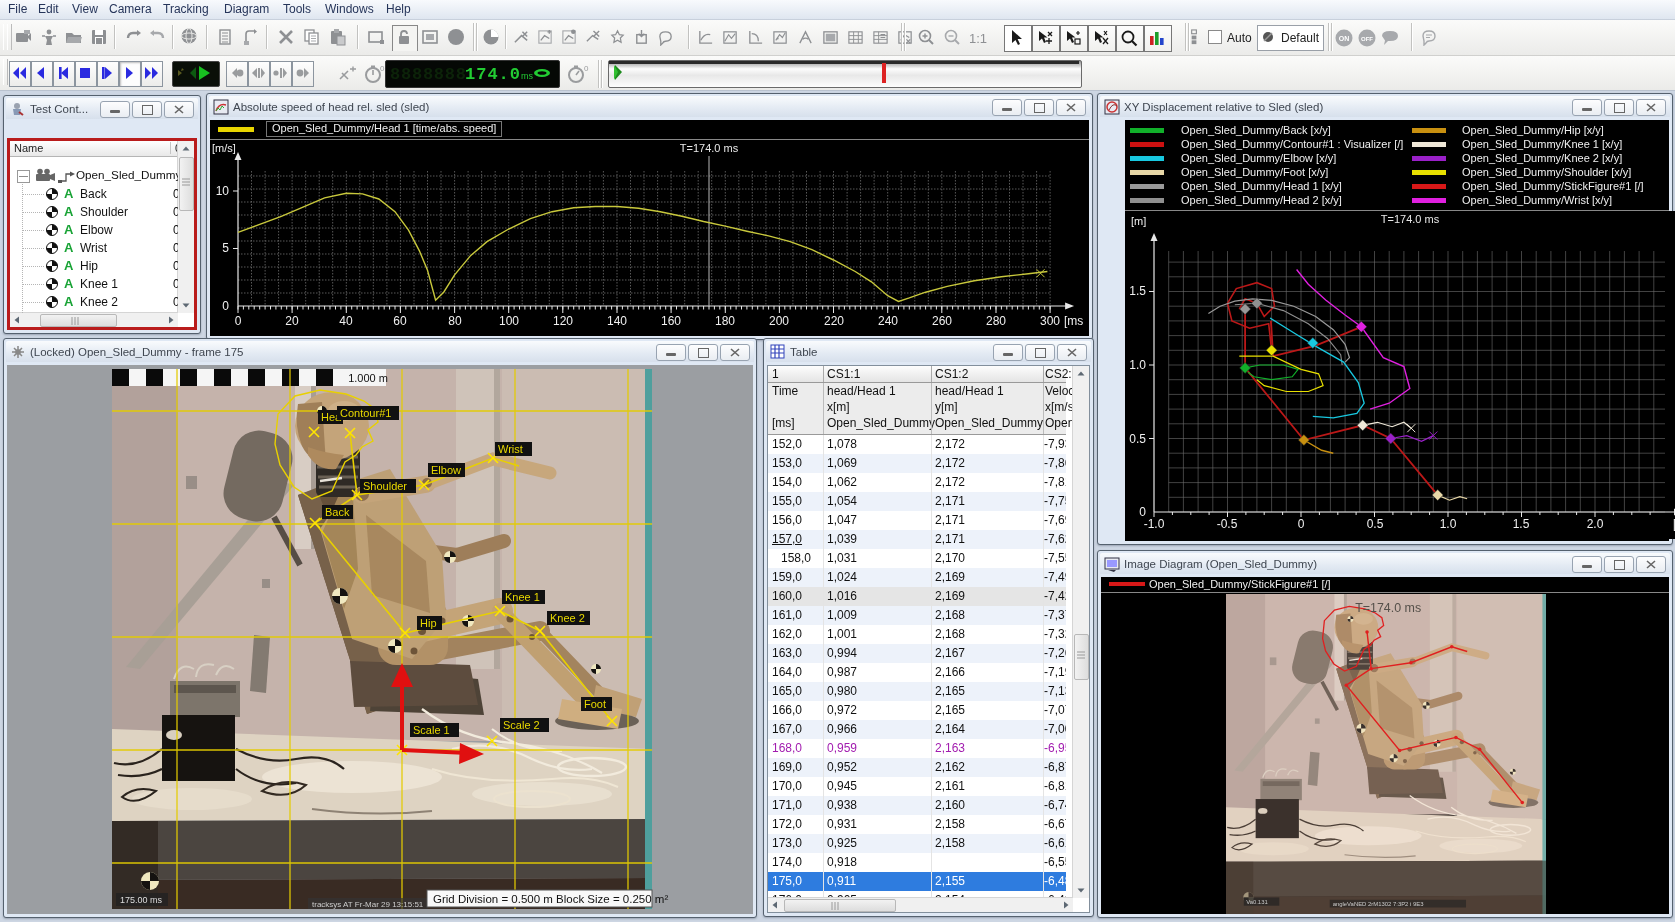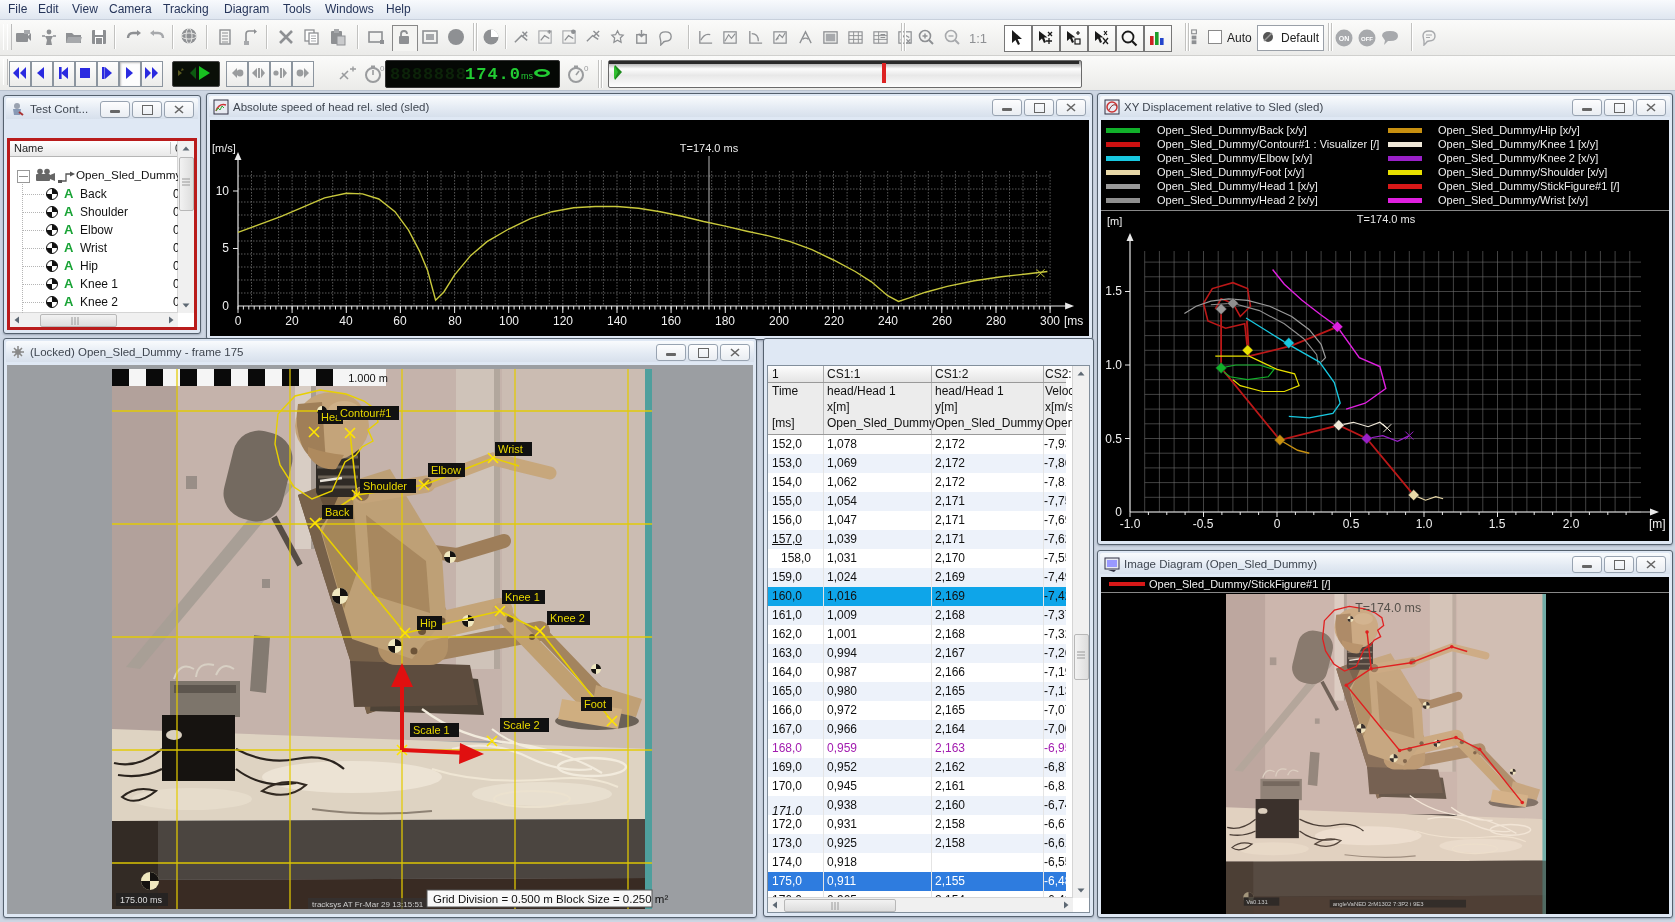--- a/index.html
+++ b/index.html
@@ -522,20 +522,24 @@
       <div class="wbtn" style="right:36px;">
         <div style="margin:3px auto 0;width:9px;height:8px;border:1.5px solid #666;"></div>
       </div>
       <div class="wbtn" style="right:4px;">
         <svg style="display:block;margin:3px auto 0" width="10" height="9" viewBox="0 0 10 9">
           <path d="M1 1 L9 8 M9 1 L1 8" stroke="#666" stroke-width="1.6"></path>
         </svg>
       </div>
     </div>
 <div class="cnt" style="top:26px;background:#000;">
+<div style="position:absolute;left:0;top:0;right:0;height:19px;border-bottom:1px solid #888;">
+        <div style="position:absolute;left:8px;top:7px;width:36px;height:5px;background:#e8d500;"></div>
+        <div style="position:absolute;left:56px;top:1px;height:14px;border:1px solid #777;padding:0 5px;font-size:11px;color:#f0f0f0;">Open_Sled_Dummy/Head 1 [time/abs. speed]</div>
+      </div>
 <svg width="873" height="192" viewBox="0 0 873 192" style="position:absolute;top:20px;background:#000">
         <path d="M41.5 31 V166.0 M55.1 31 V166.0 M68.6 31 V166.0 M82.1 31 V166.0 M95.7 31 V166.0 M109.2 31 V166.0 M122.7 31 V166.0 M136.3 31 V166.0 M149.8 31 V166.0 M163.3 31 V166.0 M176.9 31 V166.0 M190.4 31 V166.0 M204.0 31 V166.0 M217.5 31 V166.0 M231.0 31 V166.0 M244.6 31 V166.0 M258.1 31 V166.0 M271.6 31 V166.0 M285.2 31 V166.0 M298.7 31 V166.0 M312.2 31 V166.0 M325.8 31 V166.0 M339.3 31 V166.0 M352.8 31 V166.0 M366.4 31 V166.0 M379.9 31 V166.0 M393.4 31 V166.0 M407.0 31 V166.0 M420.5 31 V166.0 M434.0 31 V166.0 M447.6 31 V166.0 M461.1 31 V166.0 M474.7 31 V166.0 M488.2 31 V166.0 M501.7 31 V166.0 M515.3 31 V166.0 M528.8 31 V166.0 M542.3 31 V166.0 M555.9 31 V166.0 M569.4 31 V166.0 M582.9 31 V166.0 M596.5 31 V166.0 M610.0 31 V166.0 M623.5 31 V166.0 M637.1 31 V166.0 M650.6 31 V166.0 M664.1 31 V166.0 M677.7 31 V166.0 M691.2 31 V166.0 M704.8 31 V166.0 M718.3 31 V166.0 M731.8 31 V166.0 M745.4 31 V166.0 M758.9 31 V166.0 M772.4 31 V166.0 M786.0 31 V166.0 M799.5 31 V166.0 M813.0 31 V166.0 M826.6 31 V166.0 M840.1 31 V166.0 M28.0 153.0 H840.1 M28.0 140.0 H840.1 M28.0 127.0 H840.1 M28.0 114.0 H840.1 M28.0 101.0 H840.1 M28.0 88.0 H840.1 M28.0 75.0 H840.1 M28.0 62.0 H840.1 M28.0 49.0 H840.1 M28.0 36.0 H840.1" stroke="#6e6e6e" stroke-width="0.8" stroke-dasharray="1.5,1.5" fill="none"></path>
         <path d="M28.0 18 V166.0 M28.0 166.0 H858.0999999999999" stroke="#e8e8e8" stroke-width="1.2" fill="none"></path>
         <polygon points="28.0,12 24.5,20 31.5,20" fill="#e8e8e8"></polygon>
         <polygon points="864.0999999999999,166.0 855.0999999999999,162.5 855.0999999999999,169.5" fill="#e8e8e8"></polygon>
         <path d="M28.0 166.0 v3.5 M33.4 166.0 v3.5 M38.8 166.0 v3.5 M44.2 166.0 v3.5 M49.7 166.0 v3.5 M55.1 166.0 v3.5 M60.5 166.0 v3.5 M65.9 166.0 v3.5 M71.3 166.0 v3.5 M76.7 166.0 v3.5 M82.1 166.0 v3.5 M87.6 166.0 v3.5 M93.0 166.0 v3.5 M98.4 166.0 v3.5 M103.8 166.0 v3.5 M109.2 166.0 v3.5 M114.6 166.0 v3.5 M120.0 166.0 v3.5 M125.5 166.0 v3.5 M130.9 166.0 v3.5 M136.3 166.0 v3.5 M141.7 166.0 v3.5 M147.1 166.0 v3.5 M152.5 166.0 v3.5 M157.9 166.0 v3.5 M163.3 166.0 v3.5 M168.8 166.0 v3.5 M174.2 166.0 v3.5 M179.6 166.0 v3.5 M185.0 166.0 v3.5 M190.4 166.0 v3.5 M195.8 166.0 v3.5 M201.2 166.0 v3.5 M206.7 166.0 v3.5 M212.1 166.0 v3.5 M217.5 166.0 v3.5 M222.9 166.0 v3.5 M228.3 166.0 v3.5 M233.7 166.0 v3.5 M239.1 166.0 v3.5 M244.6 166.0 v3.5 M250.0 166.0 v3.5 M255.4 166.0 v3.5 M260.8 166.0 v3.5 M266.2 166.0 v3.5 M271.6 166.0 v3.5 M277.0 166.0 v3.5 M282.5 166.0 v3.5 M287.9 166.0 v3.5 M293.3 166.0 v3.5 M298.7 166.0 v3.5 M304.1 166.0 v3.5 M309.5 166.0 v3.5 M314.9 166.0 v3.5 M320.4 166.0 v3.5 M325.8 166.0 v3.5 M331.2 166.0 v3.5 M336.6 166.0 v3.5 M342.0 166.0 v3.5 M347.4 166.0 v3.5 M352.8 166.0 v3.5 M358.3 166.0 v3.5 M363.7 166.0 v3.5 M369.1 166.0 v3.5 M374.5 166.0 v3.5 M379.9 166.0 v3.5 M385.3 166.0 v3.5 M390.7 166.0 v3.5 M396.2 166.0 v3.5 M401.6 166.0 v3.5 M407.0 166.0 v3.5 M412.4 166.0 v3.5 M417.8 166.0 v3.5 M423.2 166.0 v3.5 M428.6 166.0 v3.5 M434.0 166.0 v3.5 M439.5 166.0 v3.5 M444.9 166.0 v3.5 M450.3 166.0 v3.5 M455.7 166.0 v3.5 M461.1 166.0 v3.5 M466.5 166.0 v3.5 M471.9 166.0 v3.5 M477.4 166.0 v3.5 M482.8 166.0 v3.5 M488.2 166.0 v3.5 M493.6 166.0 v3.5 M499.0 166.0 v3.5 M504.4 166.0 v3.5 M509.8 166.0 v3.5 M515.3 166.0 v3.5 M520.7 166.0 v3.5 M526.1 166.0 v3.5 M531.5 166.0 v3.5 M536.9 166.0 v3.5 M542.3 166.0 v3.5 M547.7 166.0 v3.5 M553.2 166.0 v3.5 M558.6 166.0 v3.5 M564.0 166.0 v3.5 M569.4 166.0 v3.5 M574.8 166.0 v3.5 M580.2 166.0 v3.5 M585.6 166.0 v3.5 M591.1 166.0 v3.5 M596.5 166.0 v3.5 M601.9 166.0 v3.5 M607.3 166.0 v3.5 M612.7 166.0 v3.5 M618.1 166.0 v3.5 M623.5 166.0 v3.5 M629.0 166.0 v3.5 M634.4 166.0 v3.5 M639.8 166.0 v3.5 M645.2 166.0 v3.5 M650.6 166.0 v3.5 M656.0 166.0 v3.5 M661.4 166.0 v3.5 M666.9 166.0 v3.5 M672.3 166.0 v3.5 M677.7 166.0 v3.5 M683.1 166.0 v3.5 M688.5 166.0 v3.5 M693.9 166.0 v3.5 M699.3 166.0 v3.5 M704.8 166.0 v3.5 M710.2 166.0 v3.5 M715.6 166.0 v3.5 M721.0 166.0 v3.5 M726.4 166.0 v3.5 M731.8 166.0 v3.5 M737.2 166.0 v3.5 M742.6 166.0 v3.5 M748.1 166.0 v3.5 M753.5 166.0 v3.5 M758.9 166.0 v3.5 M764.3 166.0 v3.5 M769.7 166.0 v3.5 M775.1 166.0 v3.5 M780.5 166.0 v3.5 M786.0 166.0 v3.5 M791.4 166.0 v3.5 M796.8 166.0 v3.5 M802.2 166.0 v3.5 M807.6 166.0 v3.5 M813.0 166.0 v3.5 M818.4 166.0 v3.5 M823.9 166.0 v3.5 M829.3 166.0 v3.5 M834.7 166.0 v3.5 M840.1 166.0 v3.5 M28.0 166.0 v7 M82.1 166.0 v7 M136.3 166.0 v7 M190.4 166.0 v7 M244.6 166.0 v7 M298.7 166.0 v7 M352.8 166.0 v7 M407.0 166.0 v7 M461.1 166.0 v7 M515.3 166.0 v7 M569.4 166.0 v7 M623.5 166.0 v7 M677.7 166.0 v7 M731.8 166.0 v7 M786.0 166.0 v7 M840.1 166.0 v7 M28.0 108.5 h-5 M28.0 51.0 h-5" stroke="#e8e8e8" stroke-width="1" fill="none"></path>
         <text x="28" y="185" fill="#f0f0f0" font-size="12" text-anchor="middle">0</text>
         <text x="82" y="185" fill="#f0f0f0" font-size="12" text-anchor="middle">20</text>
         <text x="136" y="185" fill="#f0f0f0" font-size="12" text-anchor="middle">40</text>
         <text x="190" y="185" fill="#f0f0f0" font-size="12" text-anchor="middle">60</text>
@@ -576,21 +580,21 @@
       </div>
       <div class="wbtn" style="right:36px;">
         <div style="margin:3px auto 0;width:9px;height:8px;border:1.5px solid #666;"></div>
       </div>
       <div class="wbtn" style="right:4px;">
         <svg style="display:block;margin:3px auto 0" width="10" height="9" viewBox="0 0 10 9">
           <path d="M1 1 L9 8 M9 1 L1 8" stroke="#666" stroke-width="1.6"></path>
         </svg>
       </div>
     </div>
-<div class="cnt" style="top:26px;background:#000;">
+<div class="cnt" style="top:26px;background:#000;margin-left:24px;">
 <div style="position:absolute;left:0;top:0;right:0;height:90px;border-bottom:1px solid #888;font-size:11px;color:#f0f0f0;">
 <div style="position:absolute;left:5px;top:8px;width:34px;height:5px;background:#11b02a;"></div>
         <div style="position:absolute;left:56px;top:4px;">Open_Sled_Dummy/Back [x/y]</div>
 <div style="position:absolute;left:5px;top:22px;width:34px;height:5px;background:#cc1111;"></div>
         <div style="position:absolute;left:56px;top:18px;">Open_Sled_Dummy/Contour#1 : Visualizer [/]</div>
 <div style="position:absolute;left:5px;top:36px;width:34px;height:5px;background:#18c8e0;"></div>
         <div style="position:absolute;left:56px;top:32px;">Open_Sled_Dummy/Elbow [x/y]</div>
 <div style="position:absolute;left:5px;top:50px;width:34px;height:5px;background:#e8d8a8;"></div>
         <div style="position:absolute;left:56px;top:46px;">Open_Sled_Dummy/Foot [x/y]</div>
 <div style="position:absolute;left:5px;top:64px;width:34px;height:5px;background:#9a9a9a;"></div>
@@ -653,20 +657,38 @@
         <polygon points="120.1,92.6 125.6,98.1 120.1,103.6 114.6,98.1" fill="#9a9a9a" stroke="#222" stroke-width="0.5"></polygon>
         <polygon points="131.9,86.8 137.4,92.3 131.9,97.8 126.4,92.3" fill="#8f8f8f" stroke="#222" stroke-width="0.5"></polygon>
         <polygon points="178.9,223.5 184.4,229.0 178.9,234.5 173.4,229.0" fill="#c89010" stroke="#222" stroke-width="0.5"></polygon>
         <polygon points="237.7,208.8 243.2,214.3 237.7,219.8 232.2,214.3" fill="#efe8d8" stroke="#222" stroke-width="0.5"></polygon>
         <polygon points="265.7,222.0 271.2,227.5 265.7,233.0 260.2,227.5" fill="#9a20c8" stroke="#222" stroke-width="0.5"></polygon>
         <polygon points="312.7,278.6 318.2,284.1 312.7,289.6 307.2,284.1" fill="#e8d8a8" stroke="#222" stroke-width="0.5"></polygon>
       </svg>
 </div>
 </div>
 <div class="win" style="left:763px;top:338px;width:329px;height:577px;">
+<div class="tbar">
+      <svg style="position:absolute;left:4px;top:3px" width="16" height="16" viewBox="0 0 16 16">
+        <rect x="1" y="1" width="13" height="13" fill="#fff" stroke="#3344bb"></rect>
+        <path d="M1 5 h13 M1 9 h13 M5 1 v13 M9 1 v13" stroke="#3344bb" stroke-width="1.2"></path>
+      </svg>
+      <span class="ti">Table</span>
+      <div class="wbtn" style="right:68px;">
+        <div style="margin:8px auto 0;width:10px;height:3px;background:#666;border-radius:1px;"></div>
+      </div>
+      <div class="wbtn" style="right:36px;">
+        <div style="margin:3px auto 0;width:9px;height:8px;border:1.5px solid #666;"></div>
+      </div>
+      <div class="wbtn" style="right:4px;">
+        <svg style="display:block;margin:3px auto 0" width="10" height="9" viewBox="0 0 10 9">
+          <path d="M1 1 L9 8 M9 1 L1 8" stroke="#666" stroke-width="1.6"></path>
+        </svg>
+      </div>
+    </div>
 <div class="cnt" style="top:26px;background:#fff;border:1px solid #828f9c;">
 <div style="position:absolute;left:0;top:0;width:298px;height:16px;background:linear-gradient(#fdfdfd,#e4e4e4);border-bottom:1px solid #999;font-size:12px;color:#111;">
         <span style="position:absolute;left:4px;top:1px;">1</span>
         <span style="position:absolute;left:59px;top:1px;">CS1:1</span>
         <span style="position:absolute;left:167px;top:1px;">CS1:2</span>
         <span style="position:absolute;left:277px;top:1px;">CS2:</span>
         <span style="position:absolute;left:55px;top:0;height:16px;border-left:1px solid #aaa;"></span>
         <span style="position:absolute;left:163px;top:0;height:16px;border-left:1px solid #aaa;"></span>
         <span style="position:absolute;left:275px;top:0;height:16px;border-left:1px solid #aaa;"></span>
       </div>
@@ -745,21 +767,21 @@
         </div>
 <div style="position:absolute;left:0;top:133px;width:298px;height:19px;background:#edf2fa;color:#111;border-bottom:1px solid #e0e0e0;">
           <span style="position:absolute;left:4px;top:2px;">159,0</span>
           <span style="position:absolute;left:59px;top:2px;">1,024</span>
           <span style="position:absolute;left:167px;top:2px;">2,169</span>
           <span style="position:absolute;left:276px;top:2px;">-7,49</span>
           <span style="position:absolute;left:55px;top:0;height:19px;border-left:1px solid #e4e4e4;"></span>
           <span style="position:absolute;left:163px;top:0;height:19px;border-left:1px solid #e4e4e4;"></span>
           <span style="position:absolute;left:275px;top:0;height:19px;border-left:1px solid #e4e4e4;"></span>
         </div>
-<div style="position:absolute;left:0;top:152px;width:298px;height:19px;background:#0ea5e9;color:#111;border-bottom:2px solid #c2410c;">
+<div style="position:absolute;left:0;top:152px;width:298px;height:19px;background:#e5e5e5;color:#111;border-bottom:2px solid #c2410c;">
           <span style="position:absolute;left:4px;top:2px;">160,0</span>
           <span style="position:absolute;left:59px;top:2px;">1,016</span>
           <span style="position:absolute;left:167px;top:2px;">2,169</span>
           <span style="position:absolute;left:276px;top:2px;">-7,42</span>
           <span style="position:absolute;left:55px;top:0;height:19px;border-left:1px solid #e4e4e4;"></span>
           <span style="position:absolute;left:163px;top:0;height:19px;border-left:1px solid #e4e4e4;"></span>
           <span style="position:absolute;left:275px;top:0;height:19px;border-left:1px solid #e4e4e4;"></span>
         </div>
 <div style="position:absolute;left:0;top:171px;width:298px;height:19px;background:#edf2fa;color:#111;border-bottom:1px solid #e0e0e0;">
           <span style="position:absolute;left:4px;top:2px;">161,0</span>
@@ -845,21 +867,21 @@
 <div style="position:absolute;left:0;top:342px;width:298px;height:19px;background:#ffffff;color:#111;border-bottom:1px solid #e0e0e0;">
           <span style="position:absolute;left:4px;top:2px;">170,0</span>
           <span style="position:absolute;left:59px;top:2px;">0,945</span>
           <span style="position:absolute;left:167px;top:2px;">2,161</span>
           <span style="position:absolute;left:276px;top:2px;">-6,81</span>
           <span style="position:absolute;left:55px;top:0;height:19px;border-left:1px solid #e4e4e4;"></span>
           <span style="position:absolute;left:163px;top:0;height:19px;border-left:1px solid #e4e4e4;"></span>
           <span style="position:absolute;left:275px;top:0;height:19px;border-left:1px solid #e4e4e4;"></span>
         </div>
 <div style="position:absolute;left:0;top:361px;width:298px;height:19px;background:#edf2fa;color:#111;border-bottom:1px solid #e0e0e0;">
-          <span style="position:absolute;left:4px;top:8px;font-style:italic;">171,0</span>
+          <span style="position:absolute;left:4px;top:2px;">171,0</span>
           <span style="position:absolute;left:59px;top:2px;">0,938</span>
           <span style="position:absolute;left:167px;top:2px;">2,160</span>
           <span style="position:absolute;left:276px;top:2px;">-6,74</span>
           <span style="position:absolute;left:55px;top:0;height:19px;border-left:1px solid #e4e4e4;"></span>
           <span style="position:absolute;left:163px;top:0;height:19px;border-left:1px solid #e4e4e4;"></span>
           <span style="position:absolute;left:275px;top:0;height:19px;border-left:1px solid #e4e4e4;"></span>
         </div>
 <div style="position:absolute;left:0;top:380px;width:298px;height:19px;background:#ffffff;color:#111;border-bottom:1px solid #e0e0e0;">
           <span style="position:absolute;left:4px;top:2px;">172,0</span>
           <span style="position:absolute;left:59px;top:2px;">0,931</span>

